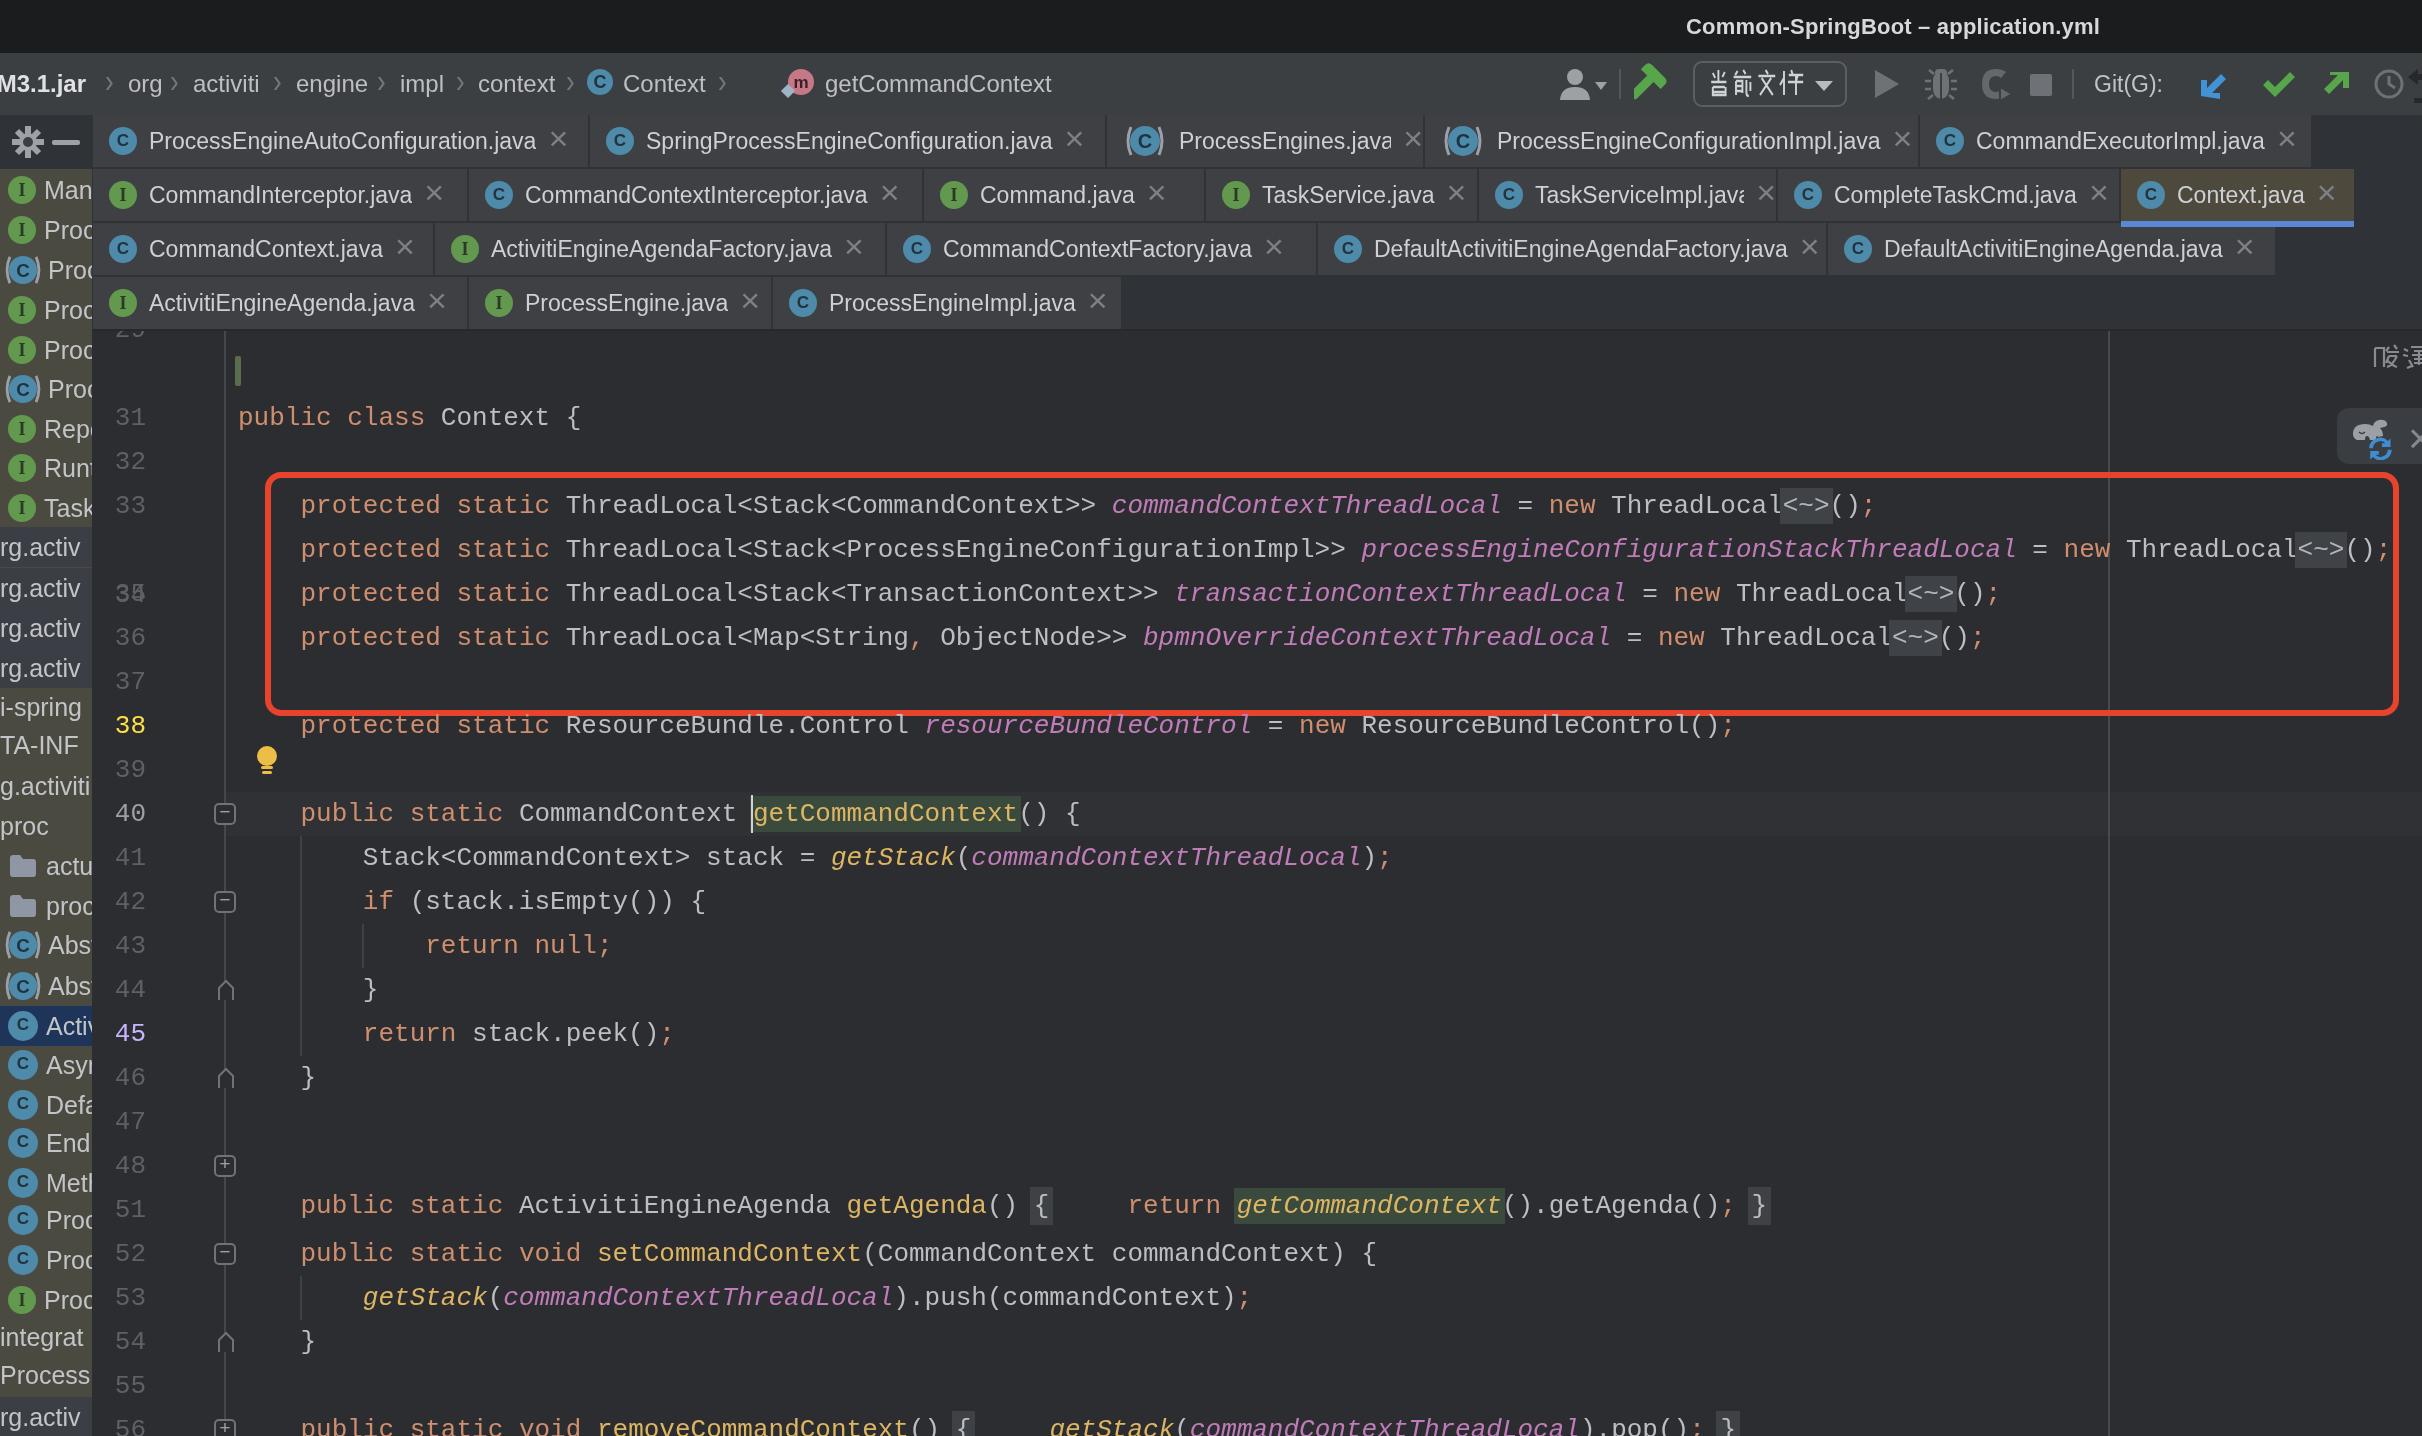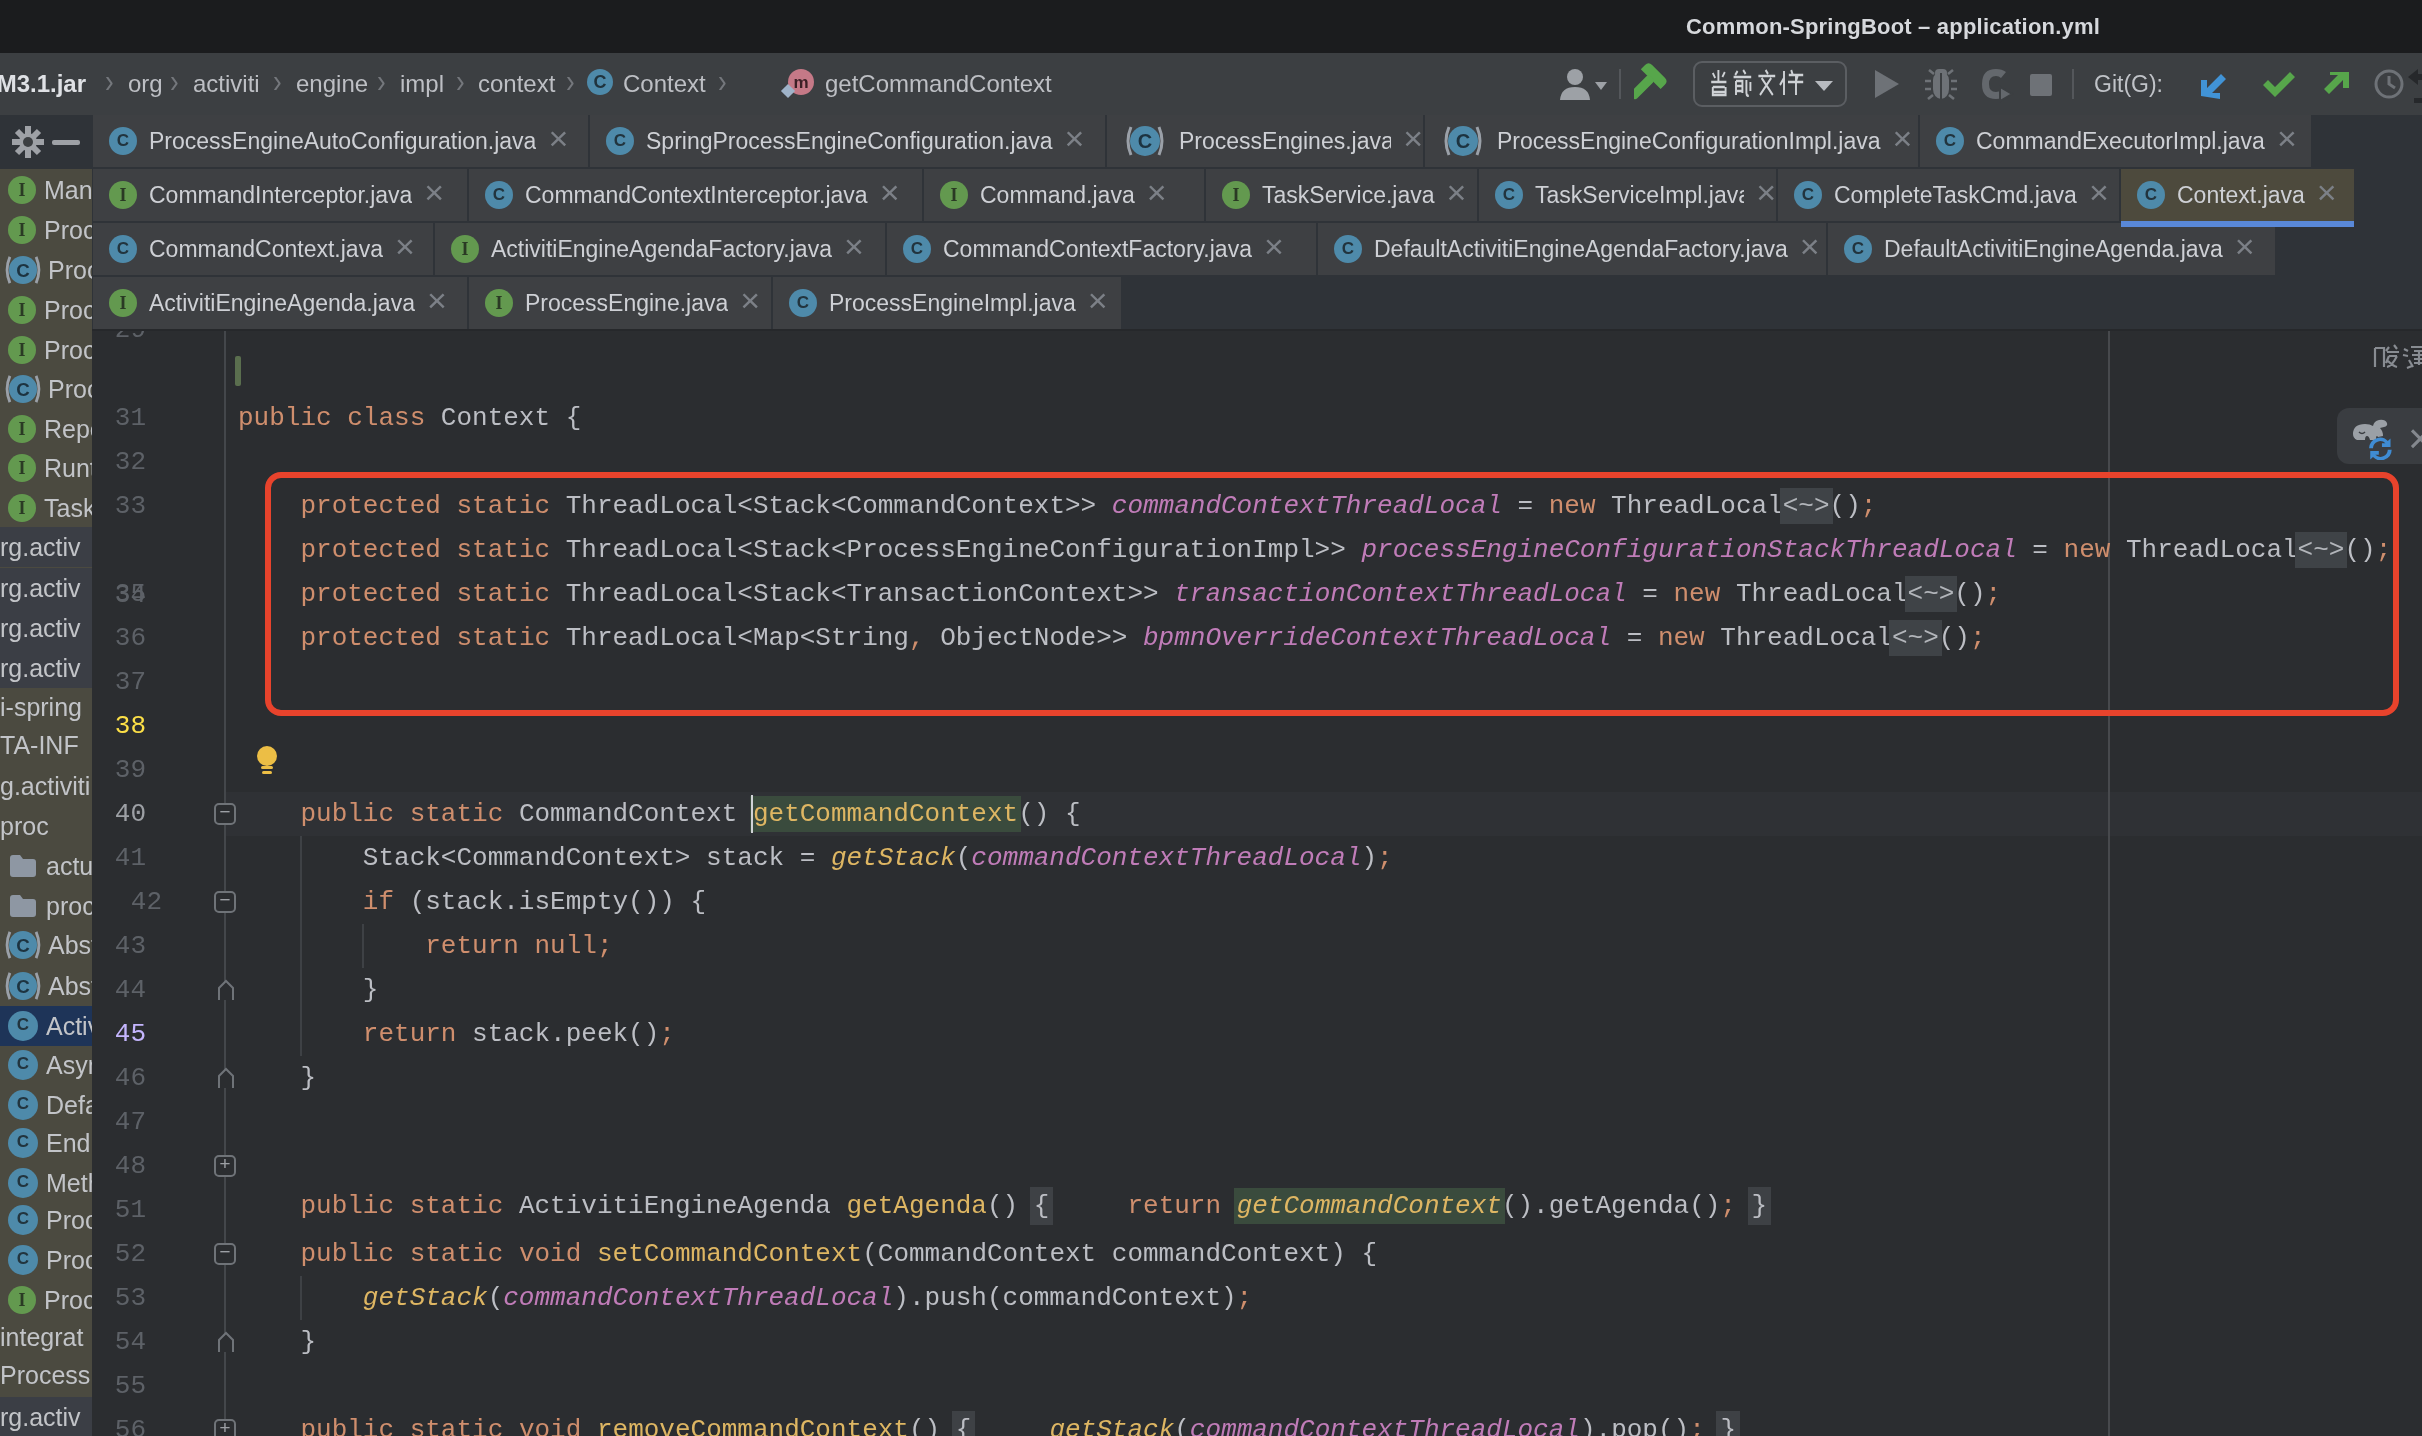--- a/index.html
+++ b/index.html
@@ -424,21 +424,21 @@
     <div class="ln" style="top:109px;color:#5d6167;">32</div>
     <div class="ln" style="top:153px;color:#5d6167;">33</div>
     <div class="ln" style="top:197px;color:#5d6167;margin-top:45px;">34</div>
     <div class="ln" style="top:241px;color:#5d6167;">35</div>
     <div class="ln" style="top:285px;color:#5d6167;">36</div>
     <div class="ln" style="top:329px;color:#5d6167;font-family:Liberation Mono, monospace;">37</div>
     <div class="ln" style="top:373px;color:#fde047;">38</div>
     <div class="ln" style="top:417px;color:#5d6167;">39</div>
     <div class="ln" style="top:461px;color:#9da0a5;">40</div>
     <div class="ln" style="top:505px;color:#5d6167;">41</div>
-    <div class="ln" style="top:549px;color:#5d6167;padding-left:16px;">42</div>
+    <div class="ln" style="top:549px;color:#5d6167;">42</div>
     <div class="ln" style="top:593px;color:#5d6167;">43</div>
     <div class="ln" style="top:637px;color:#5d6167;">44</div>
     <div class="ln" style="top:681px;color:#c4b5fd;">45</div>
     <div class="ln" style="top:725px;color:#5d6167;">46</div>
     <div class="ln" style="top:769px;color:#5d6167;">47</div>
     <div class="ln" style="top:813px;color:#5d6167;">48</div>
     <div class="ln" style="top:857px;color:#5d6167;">51</div>
     <div class="ln" style="top:901px;color:#5d6167;">52</div>
     <div class="ln" style="top:945px;color:#5d6167;">53</div>
     <div class="ln" style="top:989px;color:#5d6167;">54</div>
@@ -447,20 +447,21 @@
     <div class="ig" style="left:208px;top:505px;height:220px;"></div>
     <div class="ig" style="left:270px;top:593px;height:44px;"></div>
     <div class="ig" style="left:208px;top:945px;height:44px;"></div>
     <div class="abs" style="left:143px;top:25px;width:6px;height:30px;background:#5a6e4e;border-radius:2px;"></div>
     <div class="abs" style="left:173px;top:141px;width:2122px;height:232px;border:6px solid #e8432c;border-radius:16px;"></div>
     <div class="cline" style="top:65px;"><span class="k">public</span> <span class="k">class</span> Context {</div>
     <div class="cline" style="top:153px;">    <span class="k">protected</span> <span class="k">static</span> ThreadLocal&lt;Stack&lt;CommandContext&gt;&gt; <span class="fld">commandContextThreadLocal</span> = <span class="k">new</span> ThreadLocal<span class="hint">&lt;~&gt;</span>()<span class="k">;</span></div>
     <div class="cline" style="top:197px;">    <span class="k">protected</span> <span class="k">static</span> ThreadLocal&lt;Stack&lt;ProcessEngineConfigurationImpl&gt;&gt; <span class="fld">processEngineConfigurationStackThreadLocal</span> = <span class="k">new</span> ThreadLocal<span class="hint">&lt;~&gt;</span>()<span class="k">;</span></div>
     <div class="cline" style="top:241px;">    <span class="k">protected</span> <span class="k">static</span> ThreadLocal&lt;Stack&lt;TransactionContext&gt;&gt; <span class="fld">transactionContextThreadLocal</span> = <span class="k">new</span> ThreadLocal<span class="hint">&lt;~&gt;</span>()<span class="k">;</span></div>
     <div class="cline" style="top:285px;">    <span class="k">protected</span> <span class="k">static</span> ThreadLocal&lt;Map&lt;String<span class="k">,</span> ObjectNode&gt;&gt; <span class="fld">bpmnOverrideContextThreadLocal</span> = <span class="k">new</span> ThreadLocal<span class="hint">&lt;~&gt;</span>()<span class="k">;</span></div>
+    <div class="cline" style="top:373px;">    <span class="k">protected</span> <span class="k">static</span> ResourceBundle.Control <span class="fld">resourceBundleControl</span> = <span class="k">new</span> ResourceBundleControl()<span class="k">;</span></div>
     <div class="cline" style="top:461px;">    <span class="k">public</span> <span class="k">static</span> CommandContext <span class="hl md">getCommandContext</span>() {</div>
     <div class="cline" style="top:505px;">        Stack&lt;CommandContext&gt; stack = <span class="mi">getStack</span>(<span class="fld">commandContextThreadLocal</span>)<span class="k">;</span></div>
     <div class="cline" style="top:549px;">        <span class="k">if</span> (stack.isEmpty()) {</div>
     <div class="cline" style="top:593px;">            <span class="k">return</span> <span class="k">null;</span></div>
     <div class="cline" style="top:637px;">        }</div>
     <div class="cline" style="top:681px;">        <span class="k">return</span> stack.peek()<span class="k">;</span></div>
     <div class="cline" style="top:725px;">    }</div>
     <div class="cline" style="top:813px;margin-top:40px;">    <span class="k">public</span> <span class="k">static</span> ActivitiEngineAgenda <span class="md">getAgenda</span>() <span class="fb">{</span>     <span class="k">return</span> <span class="hl mi">getCommandContext</span>().getAgenda()<span class="k">;</span> <span class="fb">}</span></div>
     <div class="cline" style="top:901px;">    <span class="k">public</span> <span class="k">static</span> <span class="k">void</span> <span class="md">setCommandContext</span>(CommandContext commandContext) {</div>
     <div class="cline" style="top:945px;">        <span class="mi">getStack</span>(<span class="fld">commandContextThreadLocal</span>).push(commandContext)<span class="k">;</span></div>

